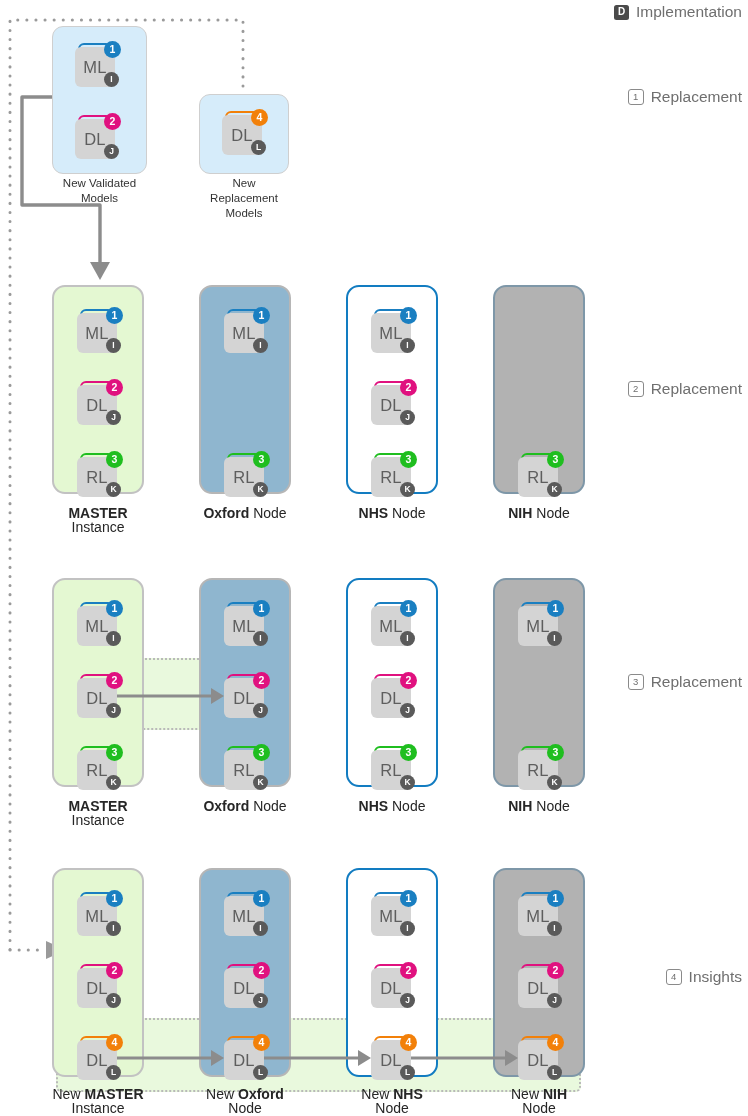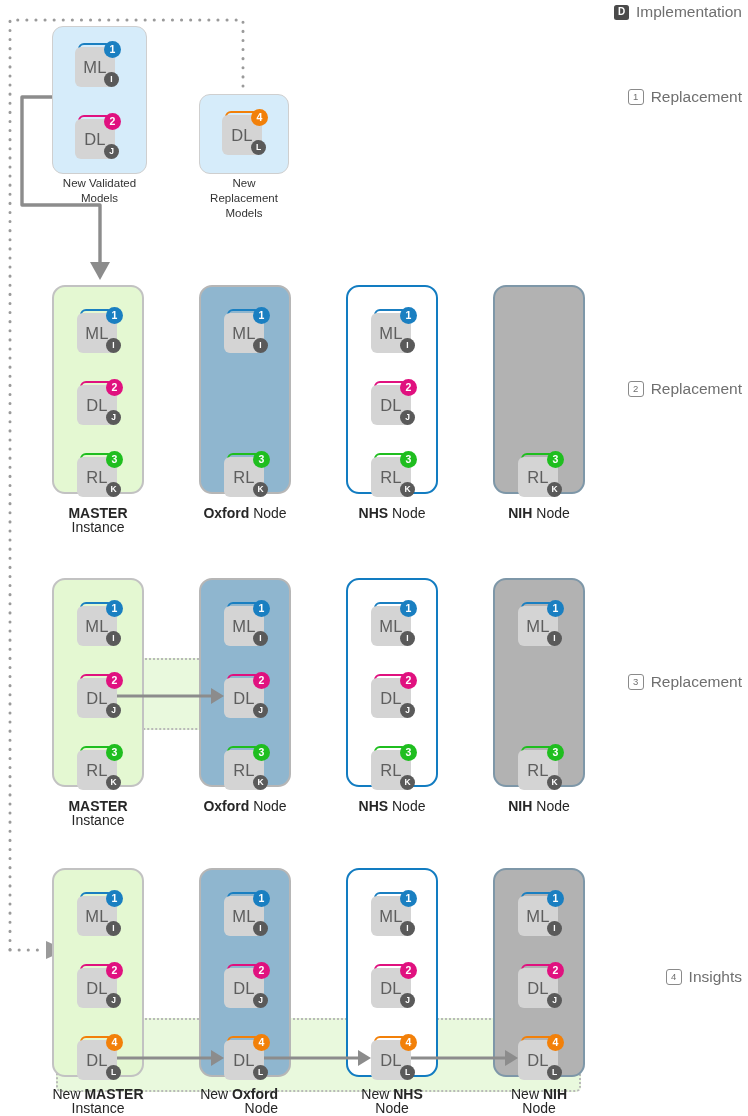--- a/index.html
+++ b/index.html
@@ -334,21 +334,21 @@
           <div class="num" style="background: rgb(224, 17, 127);">2</div>
           <div class="ltr">J</div>
         </div>
         <div class="tile" style="left: 23px; top: 164px;">
           <div class="hook" style="border-color: rgb(242, 128, 9);"></div>
           <div class="body">DL</div>
           <div class="num" style="background: rgb(242, 128, 9);">4</div>
           <div class="ltr">L</div>
         </div>
       </div>
-      <div class="node-label" style="left: 186px; top: 1087px; width: 92px; text-align: right;">
+      <div class="node-label" style="left: 199px; top: 1087px; width: 92px;">
         <div>New <b>Oxford</b></div>
         <div>Node</div>
       </div>
       <div class="node" style="left: 346px; top: 868px; width: 92px; height: 209px; background: rgb(255, 255, 255); border: 2.8px solid rgb(18, 124, 193);">
         <div class="tile" style="left: 23px; top: 20px;">
           <div class="hook" style="border-color: rgb(26, 127, 193);"></div>
           <div class="body">ML</div>
           <div class="num" style="background: rgb(26, 127, 193);">1</div>
           <div class="ltr">I</div>
         </div>

